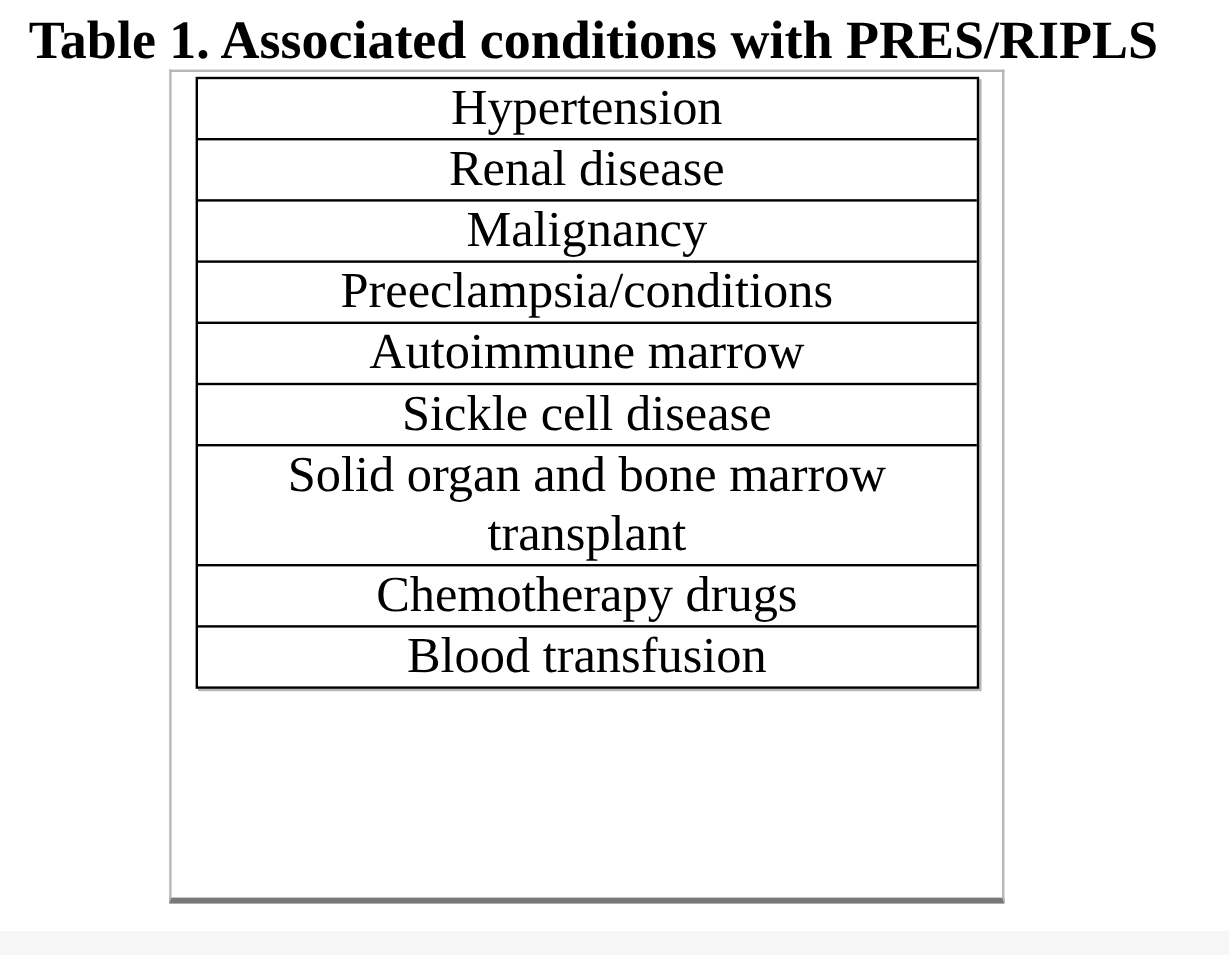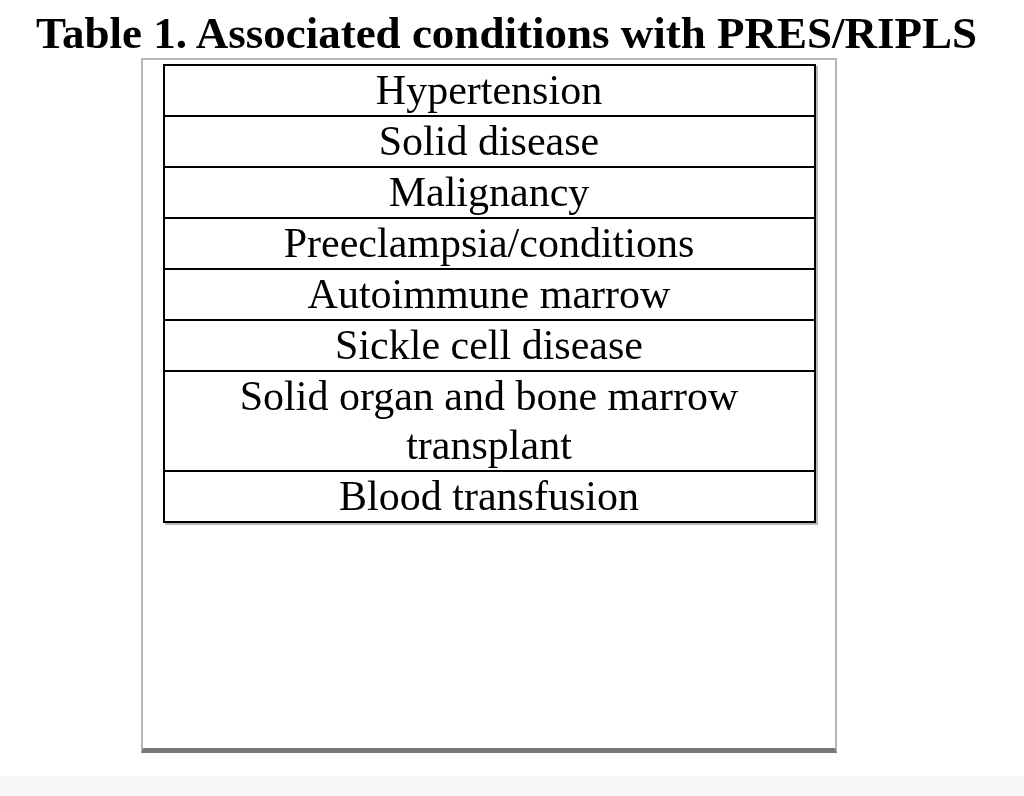--- a/index.html
+++ b/index.html
@@ -10,21 +10,21 @@
     width: 1024px;
     height: 796px;
     background: #ffffff;
     position: relative;
     overflow: hidden;
     font-family: "Liberation Serif", "DejaVu Serif", serif;
     color: #000000;
   }
   .title {
     position: absolute;
-    left: 36px;
+    left: 24px;
     top: 11px;
     font-size: 45px;
     font-weight: bold;
     line-height: 1.0;
     white-space: nowrap;
     color: #000000;
   }
   .panel {
     position: absolute;
     left: 141px;
@@ -65,24 +65,25 @@
   }
 </style>
 </head>
 <body>
 
 <div class="title">Table 1. Associated conditions with PRES/RIPLS</div>
 
 <div class="panel">
   <div class="cond-table">
       <div class="row">Hypertension</div>
-      <div class="row">Solid disease</div>
+      <div class="row">Renal disease</div>
       <div class="row">Malignancy</div>
       <div class="row">Preeclampsia/conditions</div>
       <div class="row">Autoimmune marrow</div>
       <div class="row">Sickle cell disease</div>
       <div class="row">Solid organ and bone marrow
 transplant</div>
+      <div class="row">Chemotherapy drugs</div>
       <div class="row">Blood transfusion</div>
     </div>
 </div>
 
 <div class="bottom-strip"></div>
 
 </body></html>

